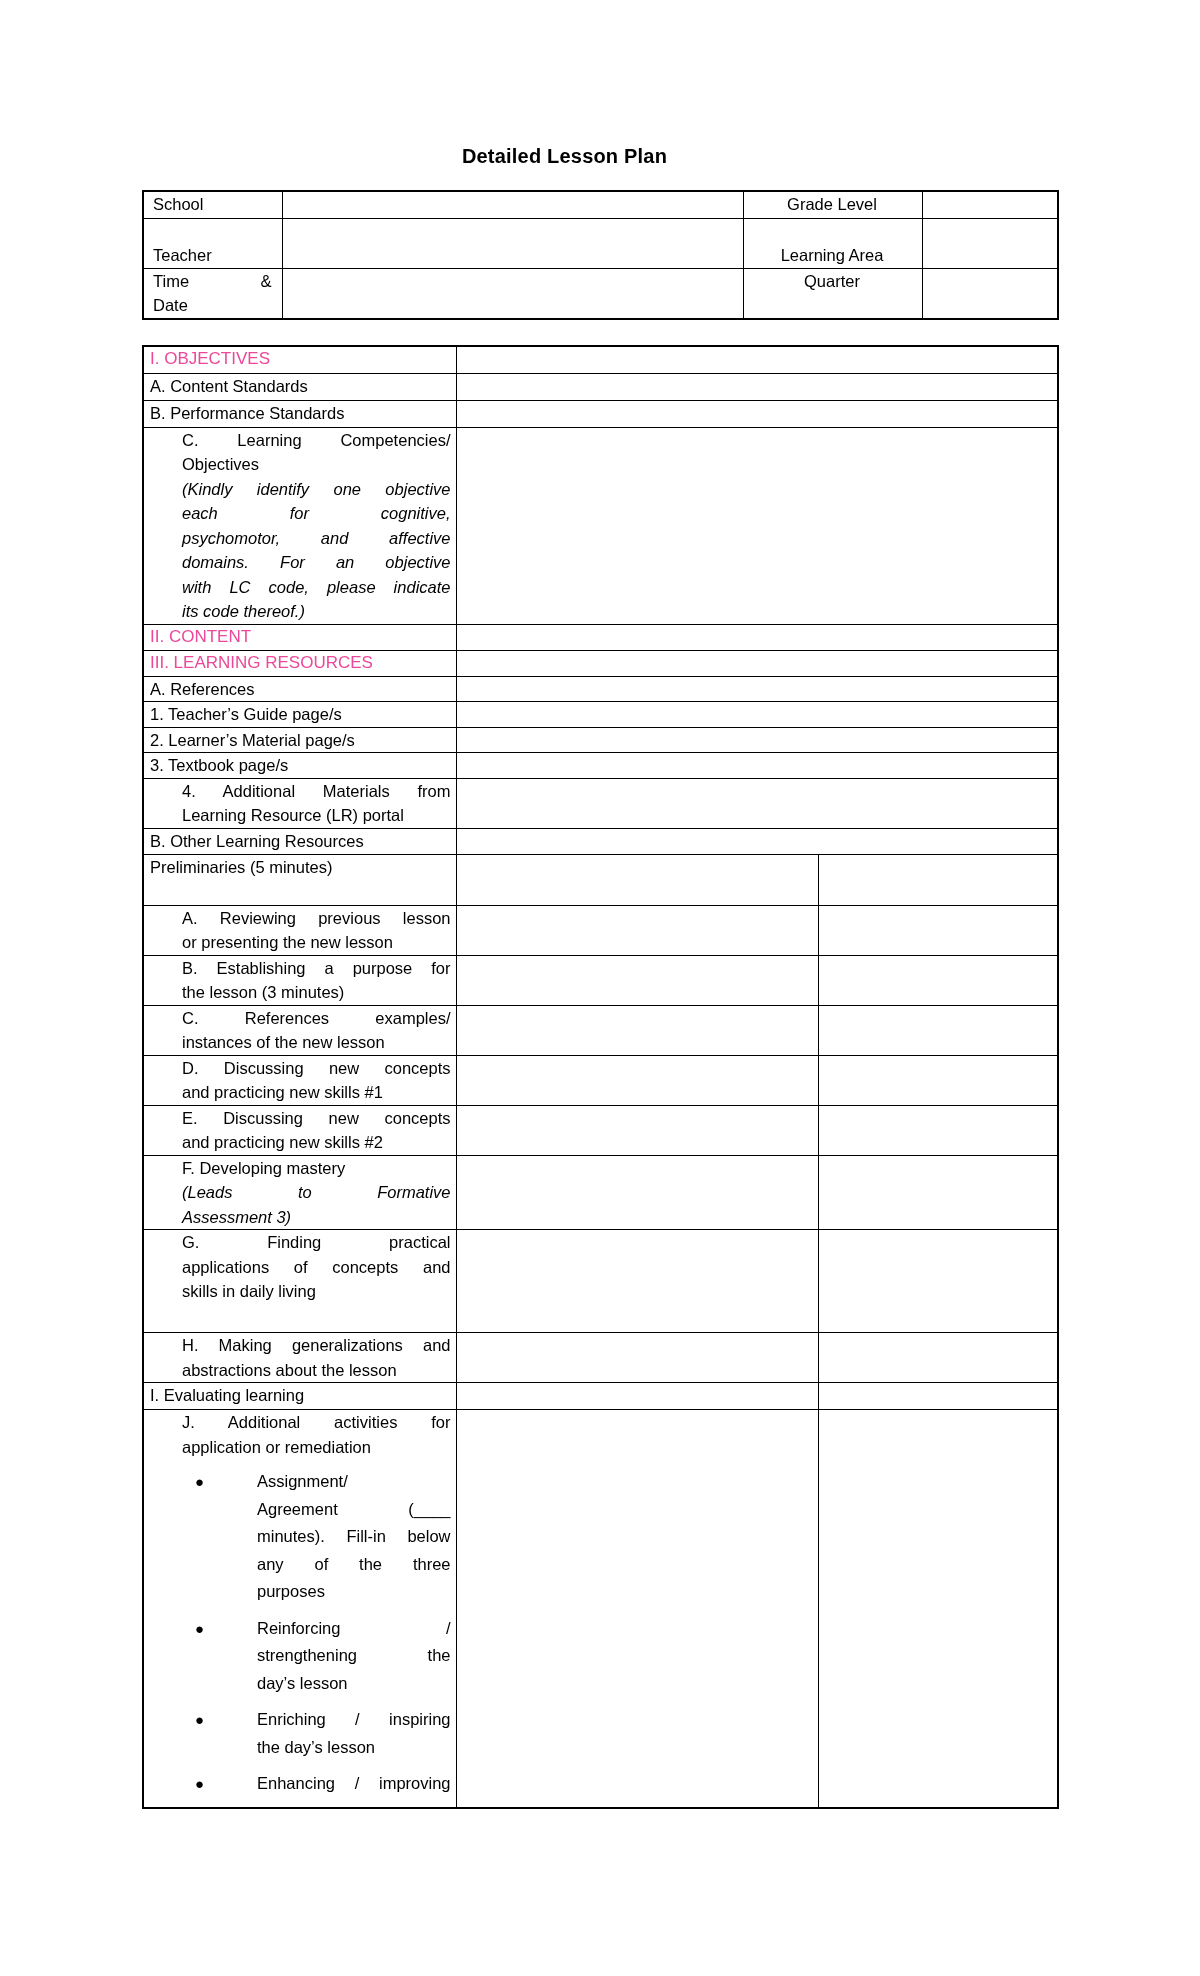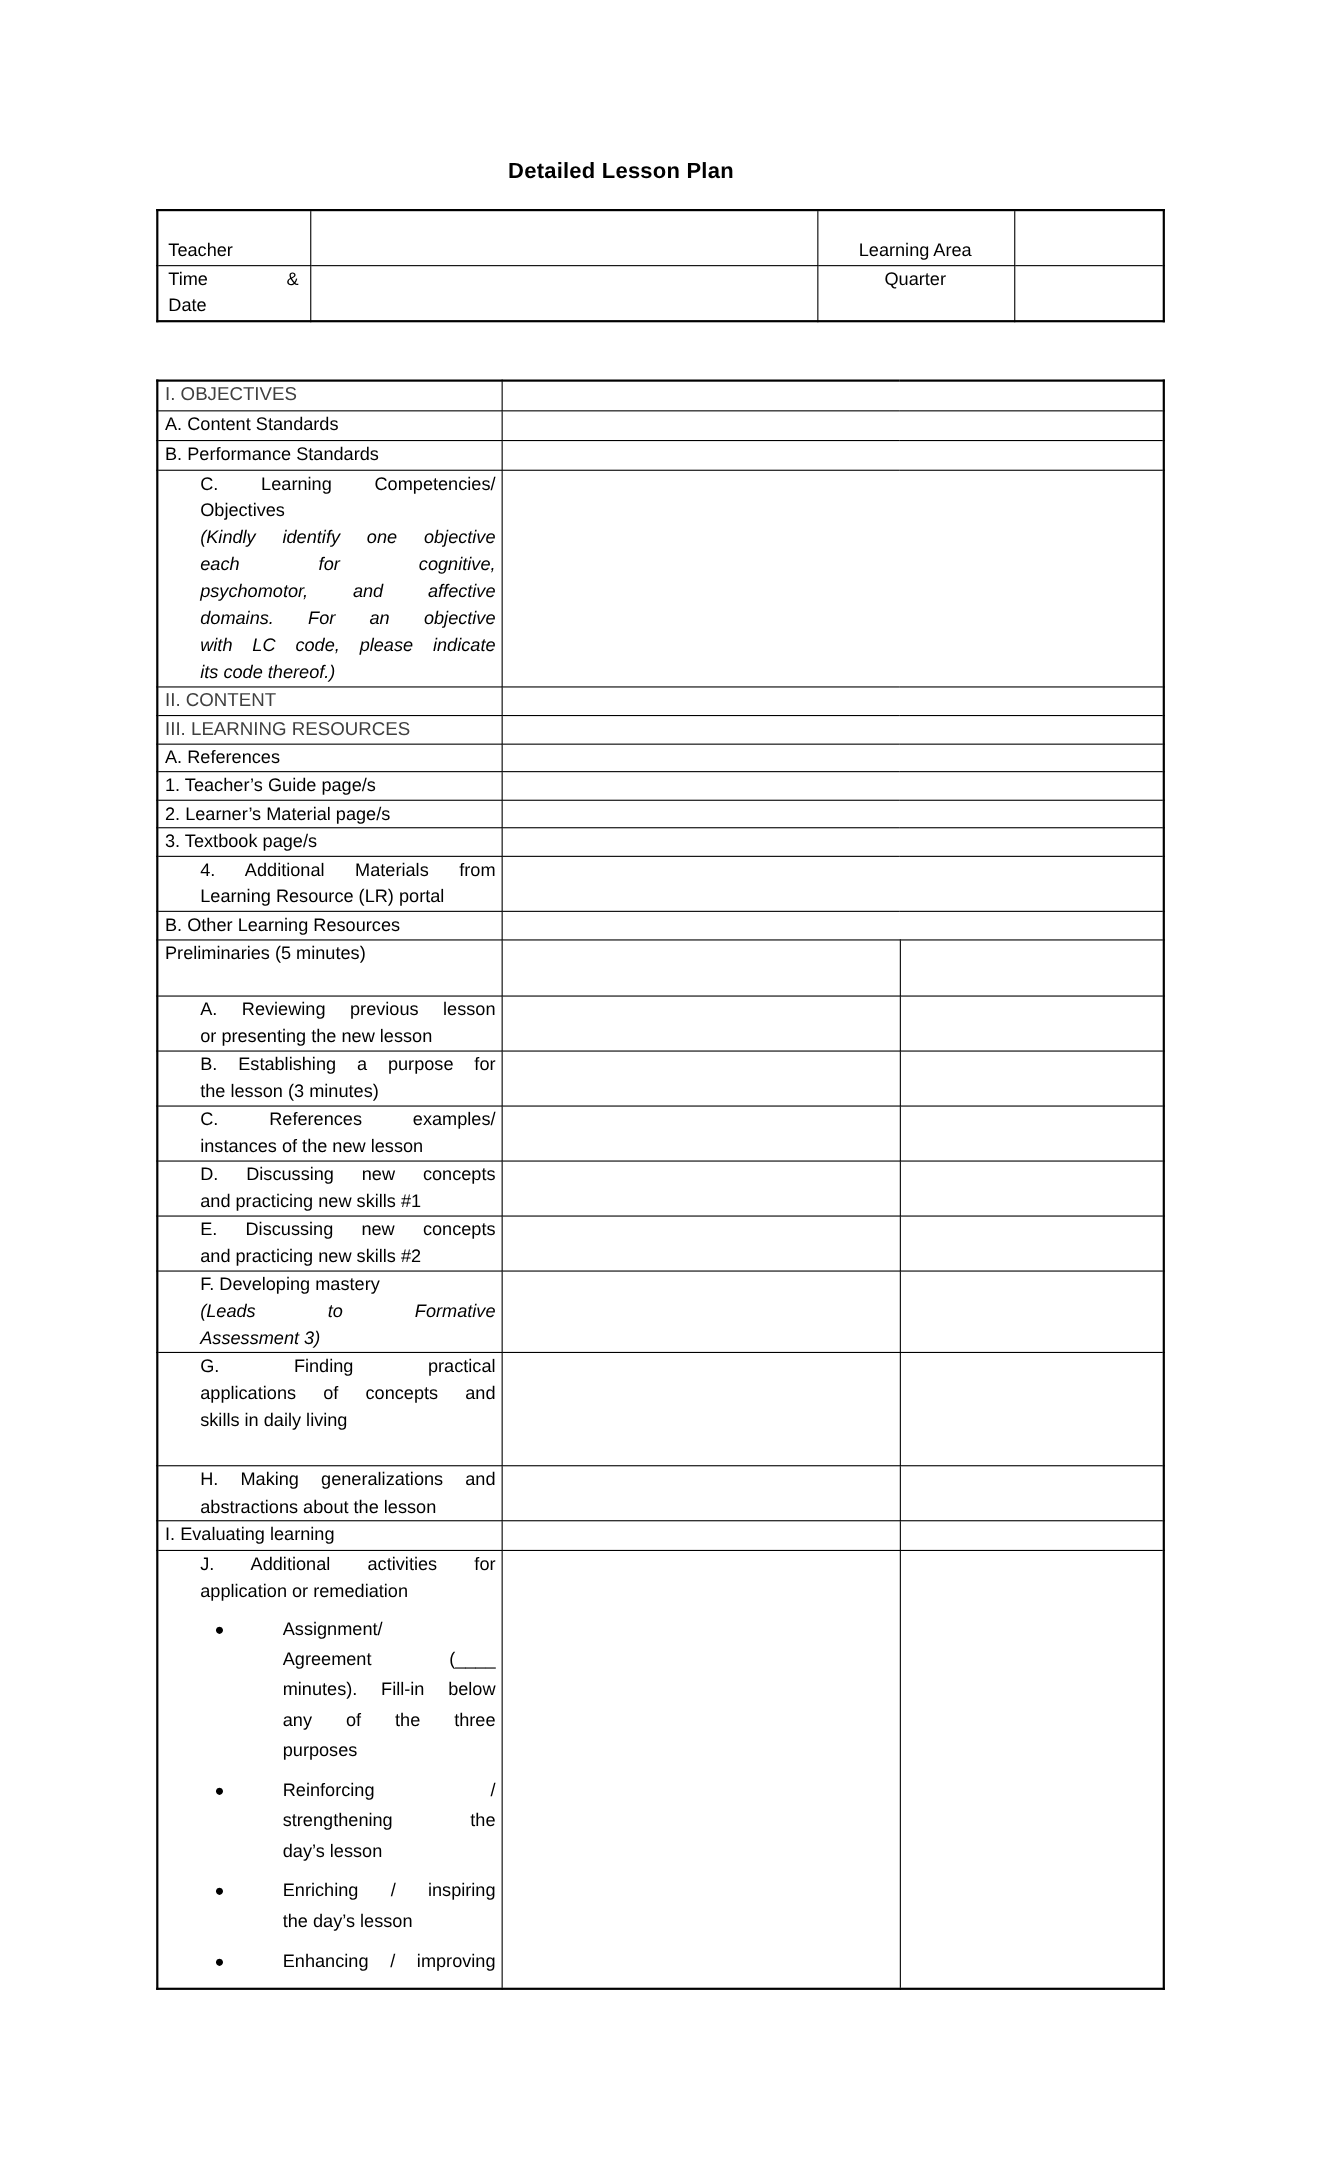--- a/index.html
+++ b/index.html
@@ -21,21 +21,21 @@
   .info{position:absolute;left:142px;top:190px;width:915px;border:2px solid #000;}
   .info td{padding:0 10px 0 9px;}
   .info .lbl-c{text-align:center;}
   .v-bottom{vertical-align:bottom;}
   .v-top{vertical-align:top;}
   .flexline{display:flex;justify-content:space-between;}
 
   
   .plan{position:absolute;left:142px;top:345px;width:915px;border:2px solid #000;}
   .plan td.lbl{padding:0 5px 0 6px;}
-  .sec{color:#404040;font-size:17px;}
+  .sec{color:#ec4899;font-size:17px;}
   .note{font-style:italic;}
   .grp{margin:0;}
   [data-bind-lines] > .jline{text-align:justify;text-align-last:justify;margin-left:32px;}
   [data-bind-lines] > .jline:last-child{text-align-last:left;}
   [data-bind-lines].stretch-last > .jline:last-child{text-align-last:justify;}
 
   ul.blist{list-style:none;margin:9px 0 0 0;padding:0 0 0 45px;}
   ul.blist li{display:flex;margin:0 0 9px 0;}
   ul.blist li .dot{flex:0 0 30px;font-size:15px;line-height:27.5px;}
   ul.blist li .btxt{flex:1;}
@@ -49,20 +49,26 @@
 </div>
 
 <table class="info">
   <colgroup>
       <col style="width:139px">
       <col style="width:461px">
       <col style="width:179px">
       <col style="width:136px">
     </colgroup>
   <tbody>
+      <tr style="height:27px">
+    <td data-bind="info.school">School</td>
+    <td></td>
+    <td class="lbl-c" data-bind="info.grade">Grade Level</td>
+    <td></td>
+  </tr>
   <tr style="height:50px">
     <td class="v-bottom" data-bind="info.teacher">Teacher</td>
     <td></td>
     <td class="lbl-c v-bottom" data-bind="info.area">Learning Area</td>
     <td></td>
   </tr>
   <tr style="height:38px">
     <td class="v-top">
       <div class="flexline">
         <span data-bind="info.time_w">Time</span>

